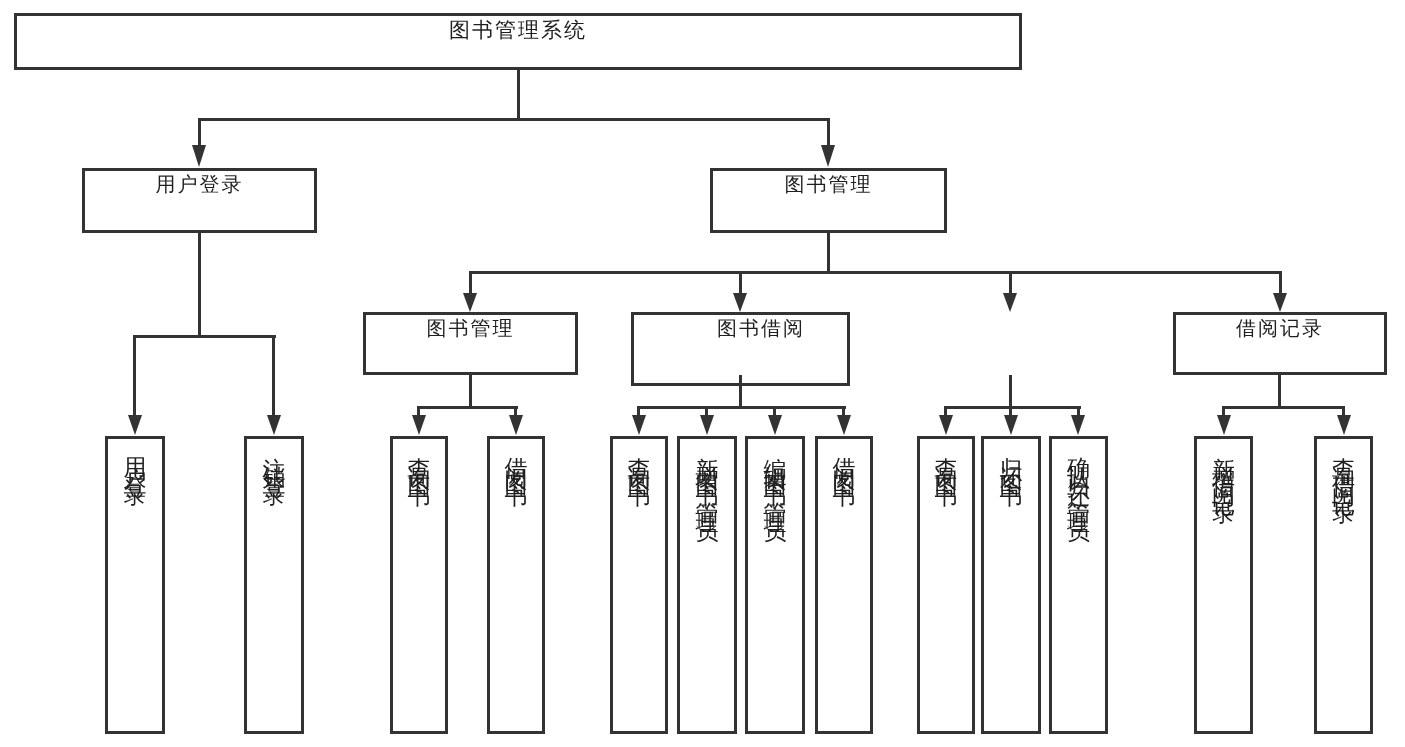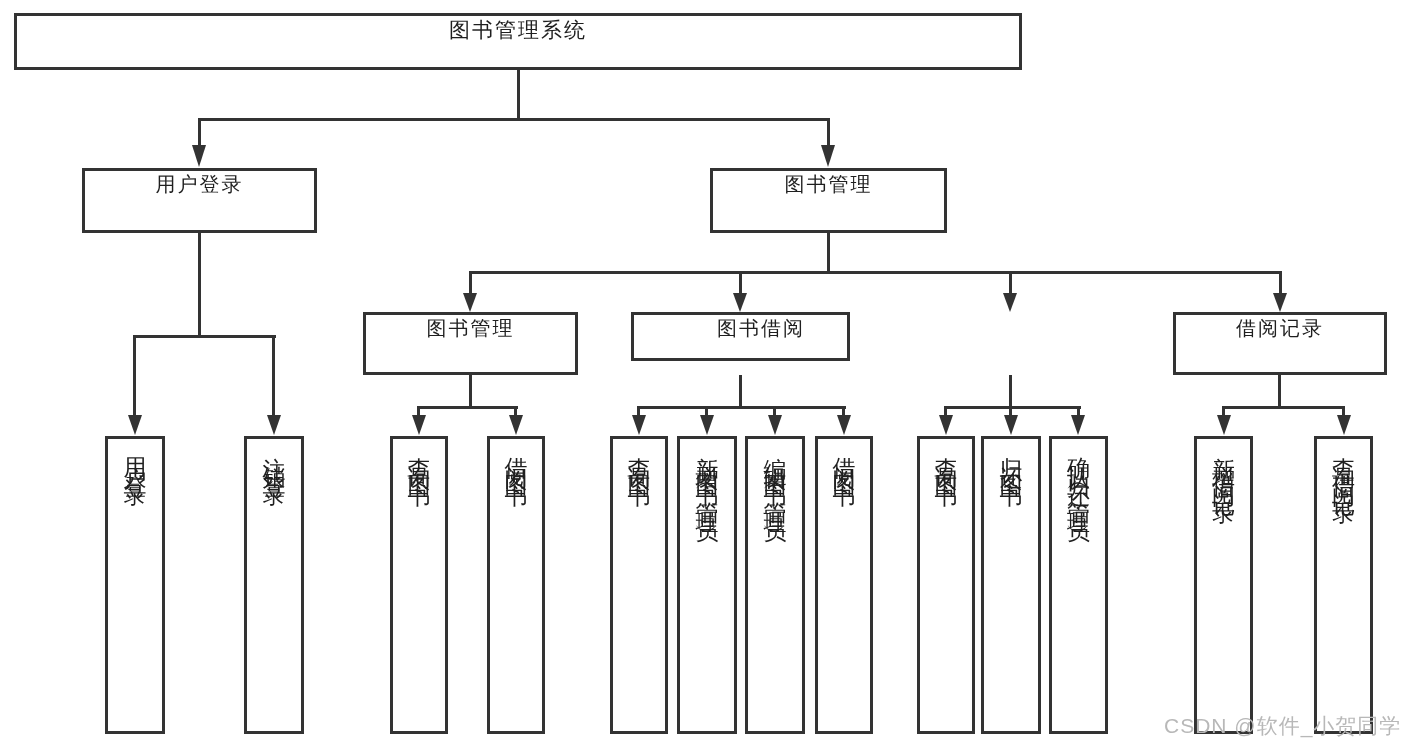--- a/index.html
+++ b/index.html
@@ -44,21 +44,21 @@
   <div class="node" style="left:82px;top:168px;width:235px;height:65px;">
     <span class="hlabel">用户登录</span>
   </div>
   <div class="node" style="left:710px;top:168px;width:237px;height:65px;">
     <span class="hlabel">图书管理</span>
   </div>
 
   <div class="node" style="left:363px;top:312px;width:215px;height:63px;">
     <span class="hlabel">图书管理</span>
   </div>
-  <div class="node" style="left:631px;top:312px;width:219px;height:49px;padding-left:41px;">
+  <div class="node" style="left:631px;top:312px;width:219px;height:74px;padding-left:41px;">
     <span class="hlabel">图书借阅</span>
   </div>
   <div class="node" style="left:1173px;top:312px;width:214px;height:63px;">
     <span class="hlabel">借阅记录</span>
   </div>
 
   <div class="node leaf" style="left:105px;top:436px;width:60px;height:298px;">
     <span class="vlabel">用户登录</span>
   </div>
   <div class="node leaf" style="left:244px;top:436px;width:60px;height:298px;">
@@ -154,15 +154,14 @@
   <div class="vline" style="left:1077px;top:406px;height:12px;"></div>
   <div class="arrowhead" style="left:1071px;top:415px;"></div>
 
   <div class="vline" style="left:1278px;top:375px;height:31px;"></div>
   <div class="hline" style="left:1222px;top:406px;width:123px;"></div>
   <div class="vline" style="left:1222px;top:406px;height:12px;"></div>
   <div class="arrowhead" style="left:1217px;top:415px;"></div>
   <div class="vline" style="left:1342px;top:406px;height:12px;"></div>
   <div class="arrowhead" style="left:1337px;top:415px;"></div>
 
-  <div class="watermark">CSDN @软件_小贺同学</div>
 
 </div>
 
 </body></html>

